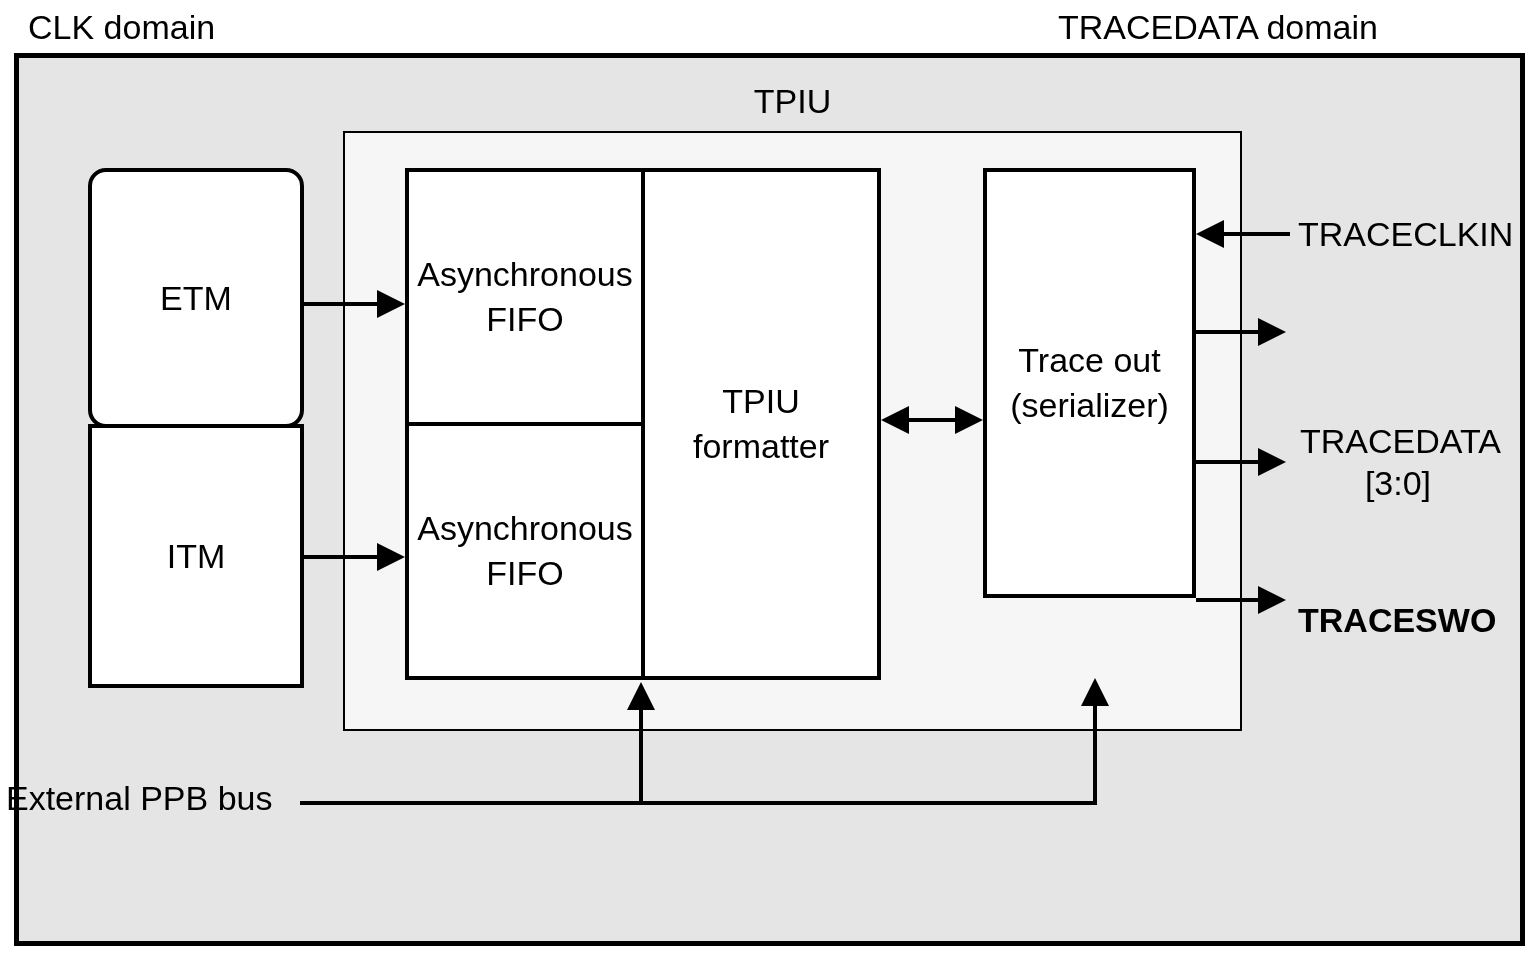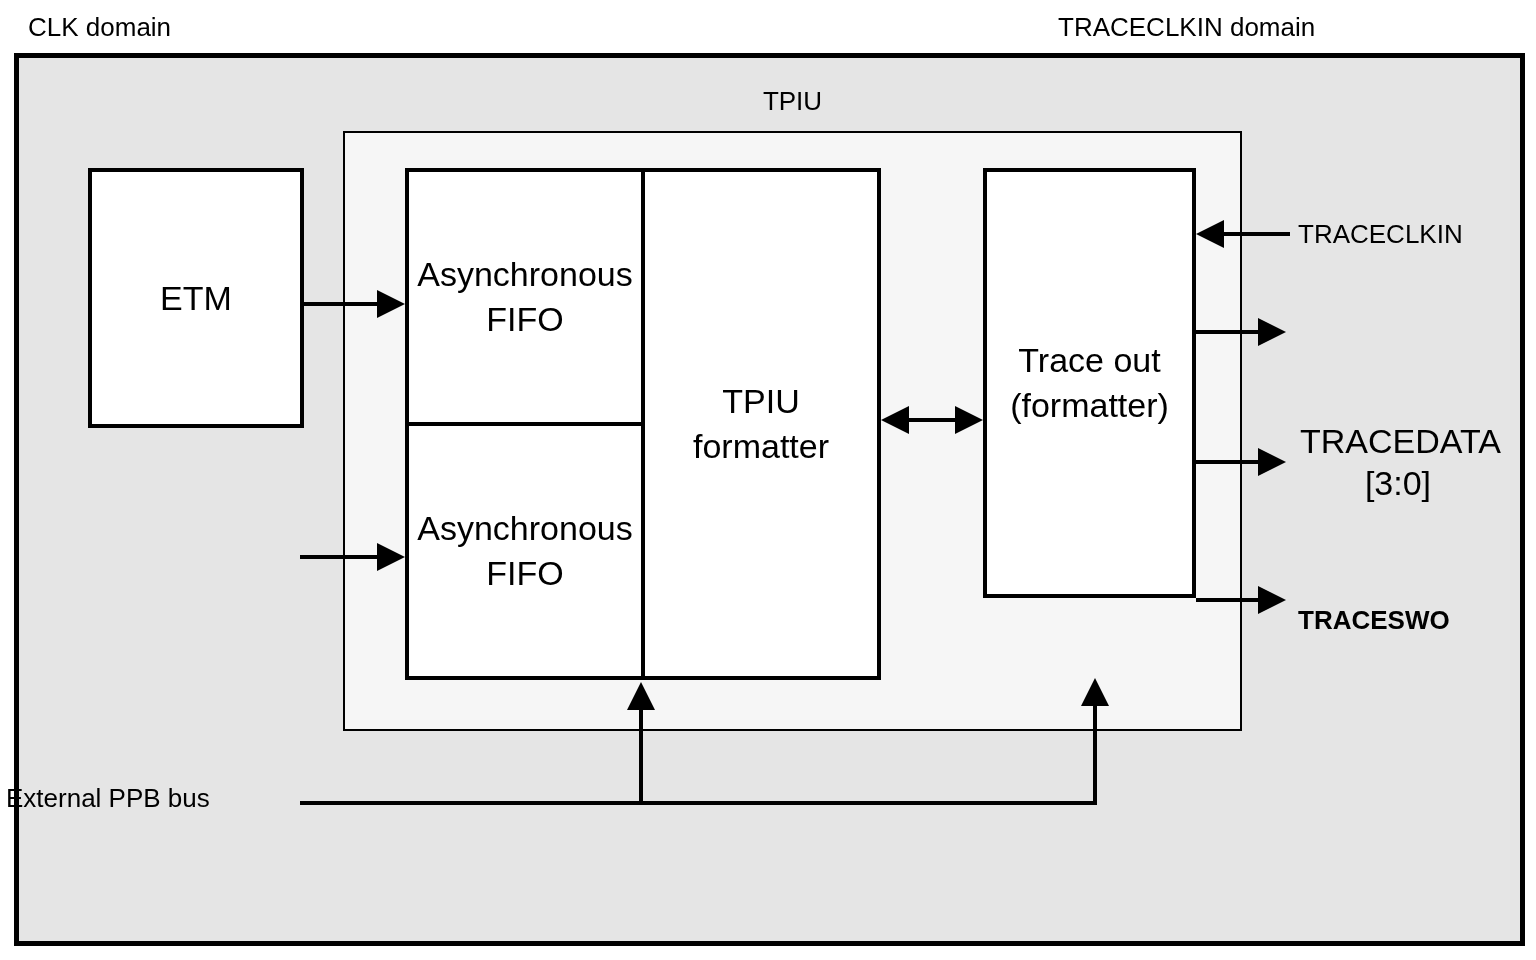--- a/index.html
+++ b/index.html
@@ -36,66 +36,69 @@
     display: flex;
     flex-direction: column;
     align-items: center;
     justify-content: center;
     text-align: center;
     font-size: 34px;
     line-height: 45px;
   }
   .lbl {
     position: absolute;
-    font-size: 26px;
+    font-size: 34px;
     line-height: 40px;
     white-space: nowrap;
   }
   .shaft-h { position: absolute; height: 4px; background: var(--line, #000); }
   .shaft-v { position: absolute; width: 4px;  background: var(--line, #000); }
   .tri { position: absolute; width: 0; height: 0; }
   .tri-right { border-top: 14px solid transparent; border-bottom: 14px solid transparent; border-left: 28px solid var(--line, #000); }
   .tri-left  { border-top: 14px solid transparent; border-bottom: 14px solid transparent; border-right: 28px solid var(--line, #000); }
   .tri-up    { border-left: 14px solid transparent; border-right: 14px solid transparent; border-bottom: 28px solid var(--line, #000); }
   .two-line-center { position: absolute; text-align: center; font-size: 34px; line-height: 42px; }
 </style>
 </head>
 <body style="--page-bg: #ffffff; --outer-bg: #e5e5e5; --inner-bg: #f6f6f6; --block-bg: #ffffff; --line: #000000;">
 
 <div class="canvas">
 
   <div class="lbl" style="left:28px; top:7px;">CLK domain</div>
-  <div class="lbl" style="left:1058px; top:7px;">TRACECLKIN domain</div>
+  <div class="lbl" style="left:1058px; top:7px;">TRACEDATA domain</div>
 
   <div class="outer-box"></div>
 
   <div class="lbl" style="left:343px; top:81px; width:899px; text-align:center; white-space:nowrap;">TPIU</div>
   <div class="inner-box"></div>
 
-  <div class="block" style="left:88px; top:168px; width:216px; height:260px;">
+  <div class="block" style="left:88px; top:168px; width:216px; height:260px;border-radius:18px;">
     <span>ETM</span>
+  </div>
+  <div class="block" style="left:88px; top:424px; width:216px; height:264px;">
+    <span>ITM</span>
   </div>
 
   <div class="block" style="left:405px; top:168px; width:240px; height:258px;">
     <span>Asynchronous</span>
     <span>FIFO</span>
   </div>
   <div class="block" style="left:405px; top:422px; width:240px; height:258px;">
     <span>Asynchronous</span>
     <span>FIFO</span>
   </div>
 
   <div class="block" style="left:641px; top:168px; width:240px; height:512px;">
     <span>TPIU</span>
     <span>formatter</span>
   </div>
 
   <div class="block" style="left:983px; top:168px; width:213px; height:430px;">
     <span>Trace out</span>
-    <span>(formatter)</span>
+    <span>(serializer)</span>
   </div>
 
   <div>
     <div class="shaft-h" style="left:300px; top:302px; width:80px;"></div>
     <div class="tri tri-right" style="left:377px; top:290px;"></div>
   </div>
 
   <div>
     <div class="shaft-h" style="left:300px; top:555px; width:80px;"></div>
     <div class="tri tri-right" style="left:377px; top:543px;"></div>

